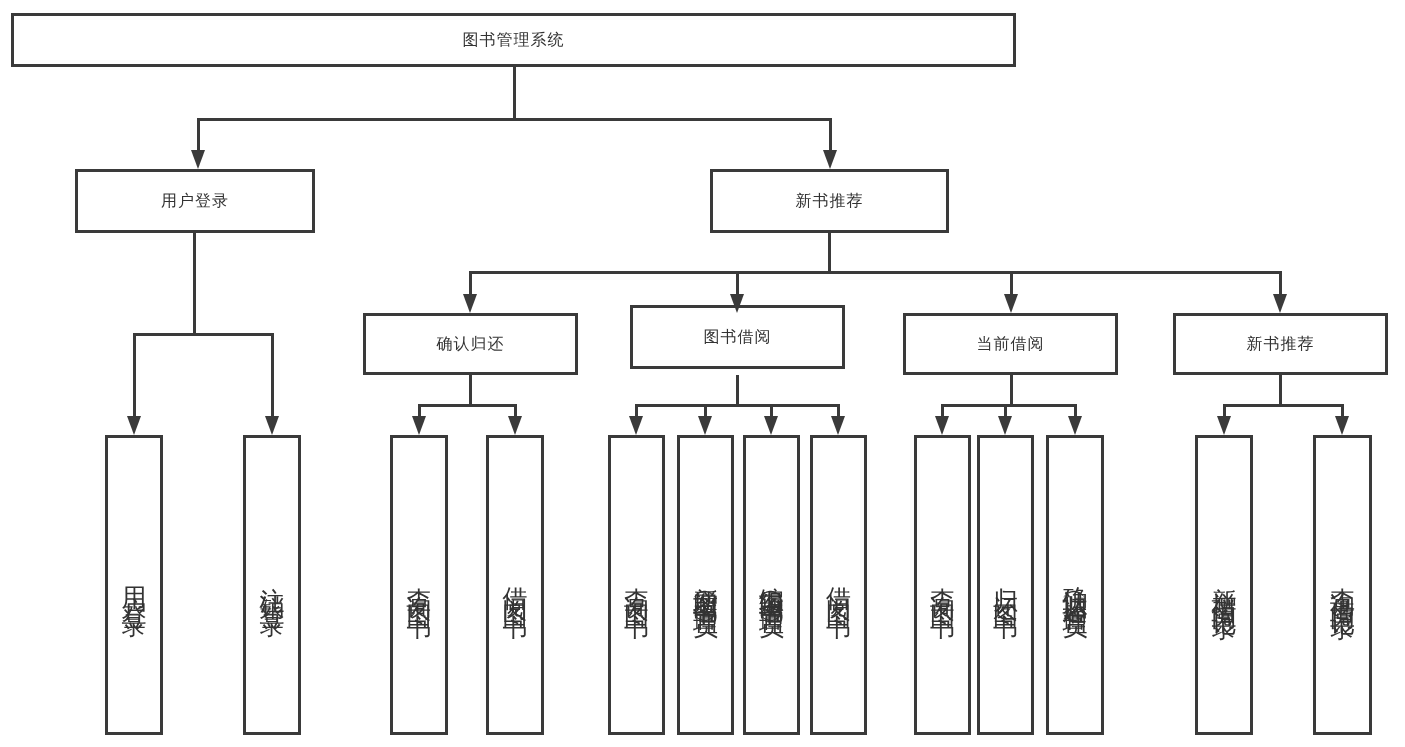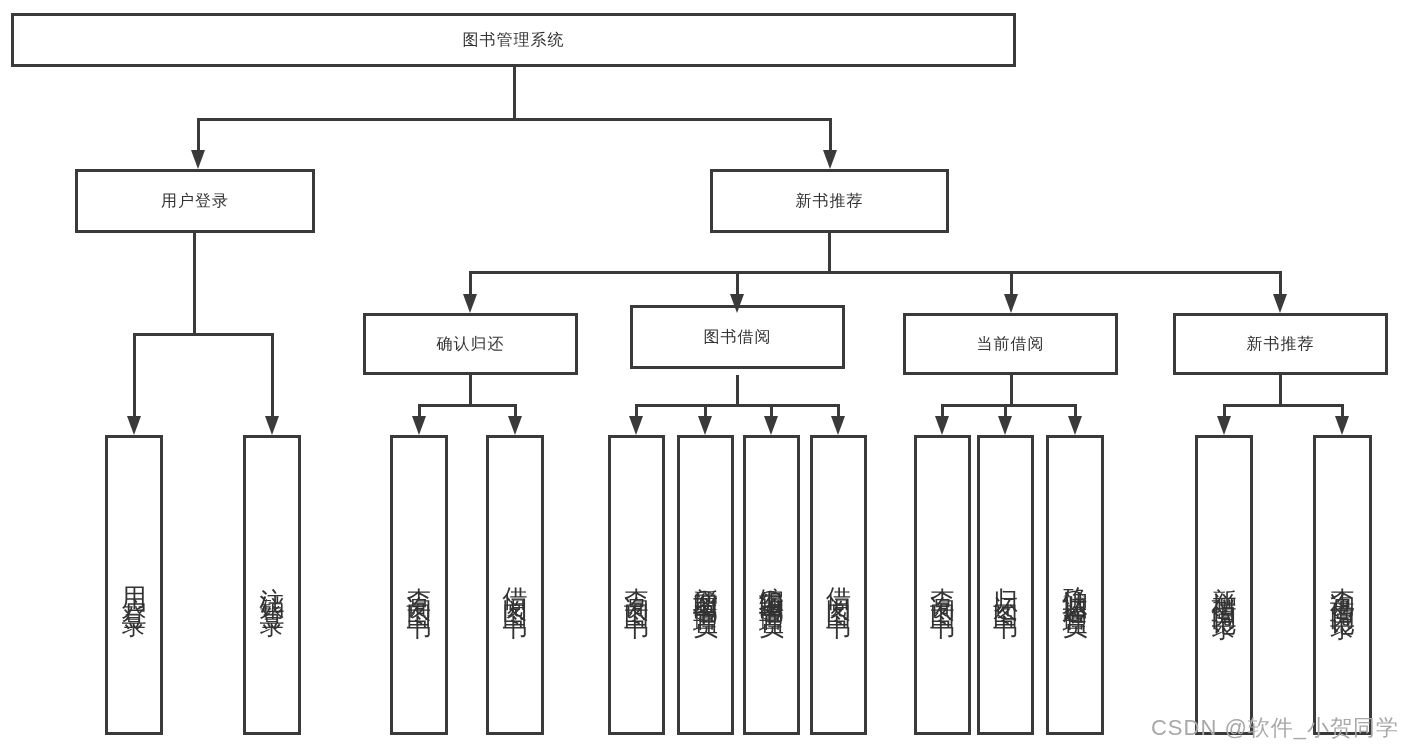--- a/index.html
+++ b/index.html
@@ -113,14 +113,13 @@
   <div class="box vbox ls-sm" style="left:743px;top:435px;width:57px;height:300px">编辑图书（管理员）</div>
   <div class="box vbox ls-lg" style="left:810px;top:435px;width:57px;height:300px">借阅图书</div>
 
   <div class="box vbox ls-lg" style="left:914px;top:435px;width:57px;height:300px">查询图书</div>
   <div class="box vbox ls-lg" style="left:977px;top:435px;width:57px;height:300px">归还图书</div>
   <div class="box vbox ls-sm" style="left:1046px;top:435px;width:58px;height:300px">确认归还（管理员）</div>
 
   <div class="box vbox ls-md" style="left:1195px;top:435px;width:58px;height:300px">新增借阅记录</div>
   <div class="box vbox ls-md" style="left:1313px;top:435px;width:59px;height:300px">查询借阅记录</div>
 
-  <div class="watermark">CSDN @软件_小贺同学</div>
 </div>
 
 </body></html>

